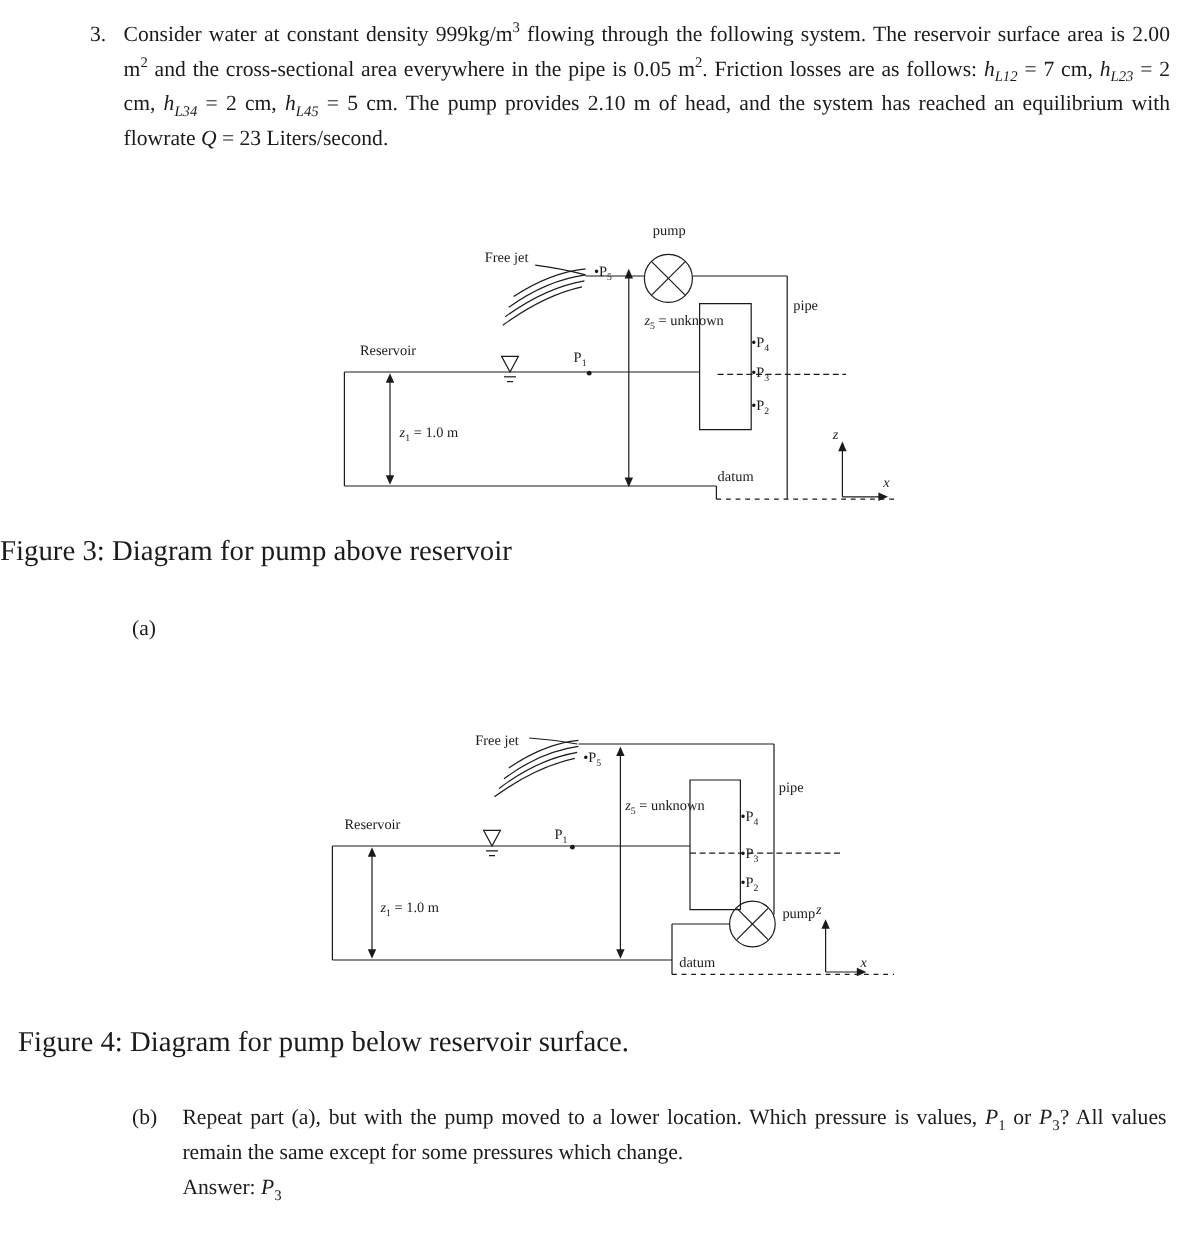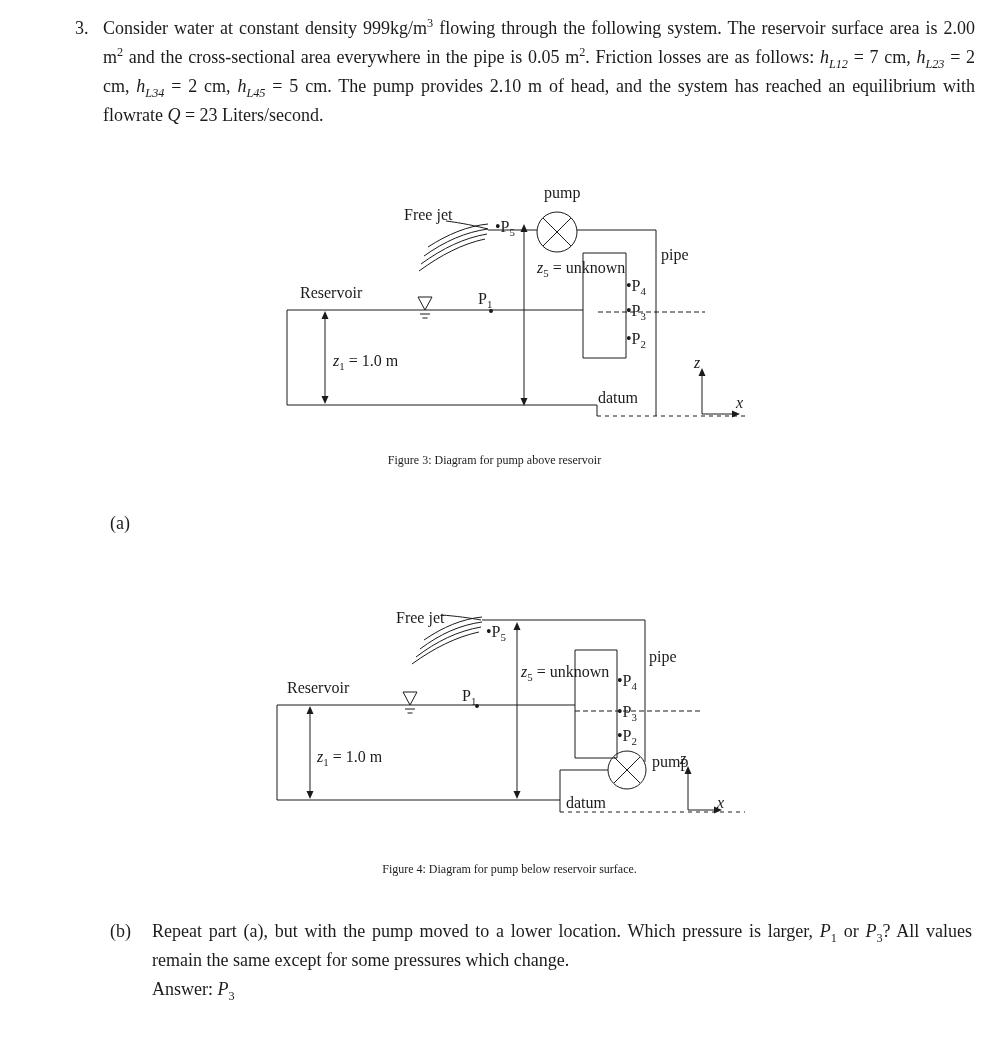--- a/index.html
+++ b/index.html
@@ -16,26 +16,26 @@
   sub,sup{font-size:0.68em;line-height:0;}
   .problem{
     position:absolute;left:75px;top:14px;width:900px;
     display:flex;font-size:18px;line-height:29px;
   }
   .problem-number{width:28px;flex:0 0 28px;}
   .problem-text{flex:1;text-align:justify;}
   .figure{position:absolute;}
   .figure svg{position:absolute;left:0;top:0;}
   .lbl{
-    position:absolute;font-size:16px;line-height:13px;
+    position:absolute;font-size:12px;line-height:13px;
     white-space:nowrap;color:#1b1b1b;
   }
   .caption{
-    position:absolute;left:0;width:100%;text-align:center;
-    font-size:12px;line-height:24px;
+    position:absolute;left:0;width:100%;text-align:left;
+    font-size:24px;line-height:24px;
   }
   .part{
     position:absolute;display:flex;font-size:18px;line-height:29px;
   }
   .part-label{width:42px;flex:0 0 42px;}
   .part-body{flex:1;}
   .part-question{text-align:justify;}
   .answer{margin-top:0;}
   .stroke{stroke:#1b1b1b;stroke-width:1;fill:none;}
   .fillshape{fill:#1b1b1b;stroke:none;}
@@ -190,18 +190,18 @@
     <div class="lbl" style="left:296px;top:188px">datum</div>
     <div class="lbl it" style="left:410px;top:144px">z</div>
     <div class="lbl it" style="left:447px;top:188px">x</div>
   </div>
 
   <div class="caption" style="top:857px;padding-left:15px;">Figure 4: Diagram for pump below reservoir surface.</div>
 
   <div class="part" style="left:110px;top:917px;width:862px;">
     <div class="part-label">(b)</div>
     <div class="part-body">
-      <div class="part-question"><span>Repeat part (a), but with the pump moved to a lower location. Which pressure is larger, </span><span class="it">P</span><sub>1</sub><span> or </span><span class="it">P</span><sub>3</sub><span>? All values remain the same except for some pressures which change.</span></div>
+      <div class="part-question"><span>Repeat part (a), but with the pump moved to a lower location. Which pressure is values, </span><span class="it">P</span><sub>1</sub><span> or </span><span class="it">P</span><sub>3</sub><span>? All values remain the same except for some pressures which change.</span></div>
       <div class="answer"><span>Answer: </span><span class="it">P</span><sub>3</sub></div>
     </div>
   </div>
 
 </div>
 
 </body></html>

